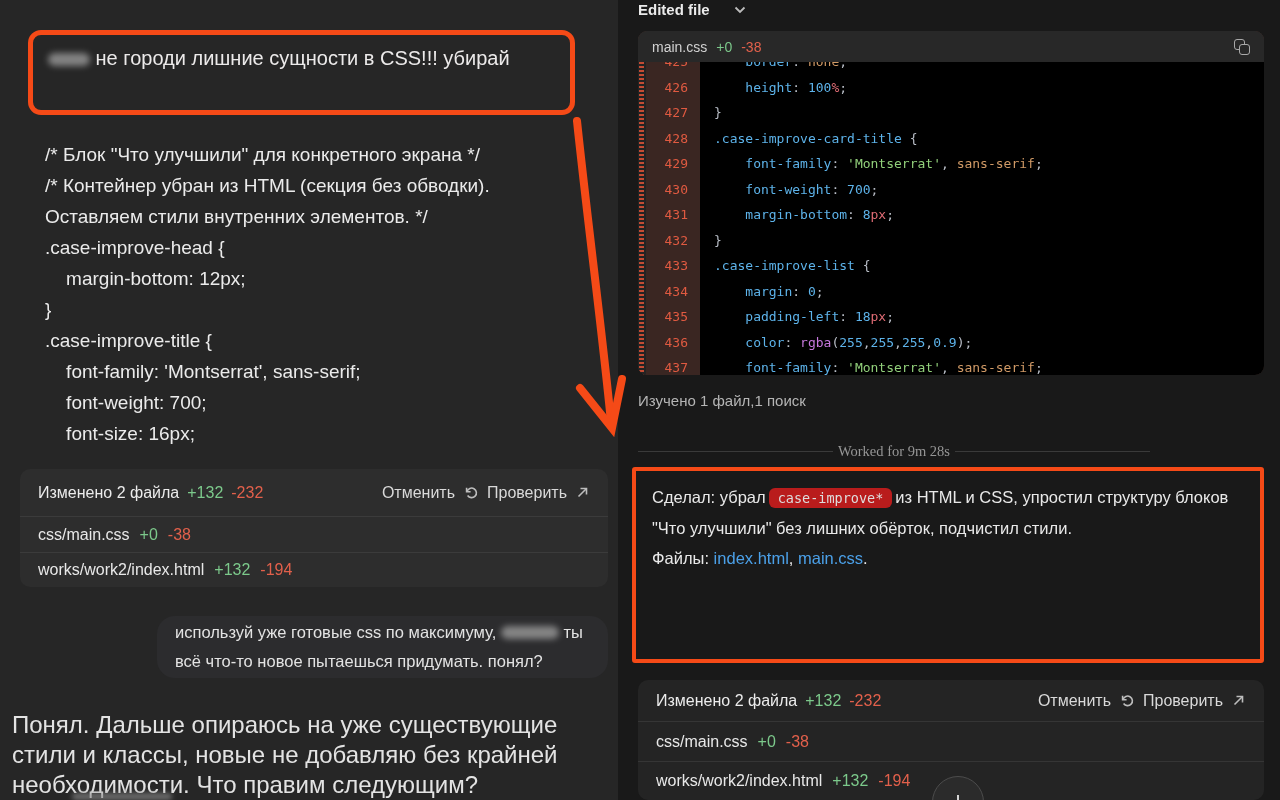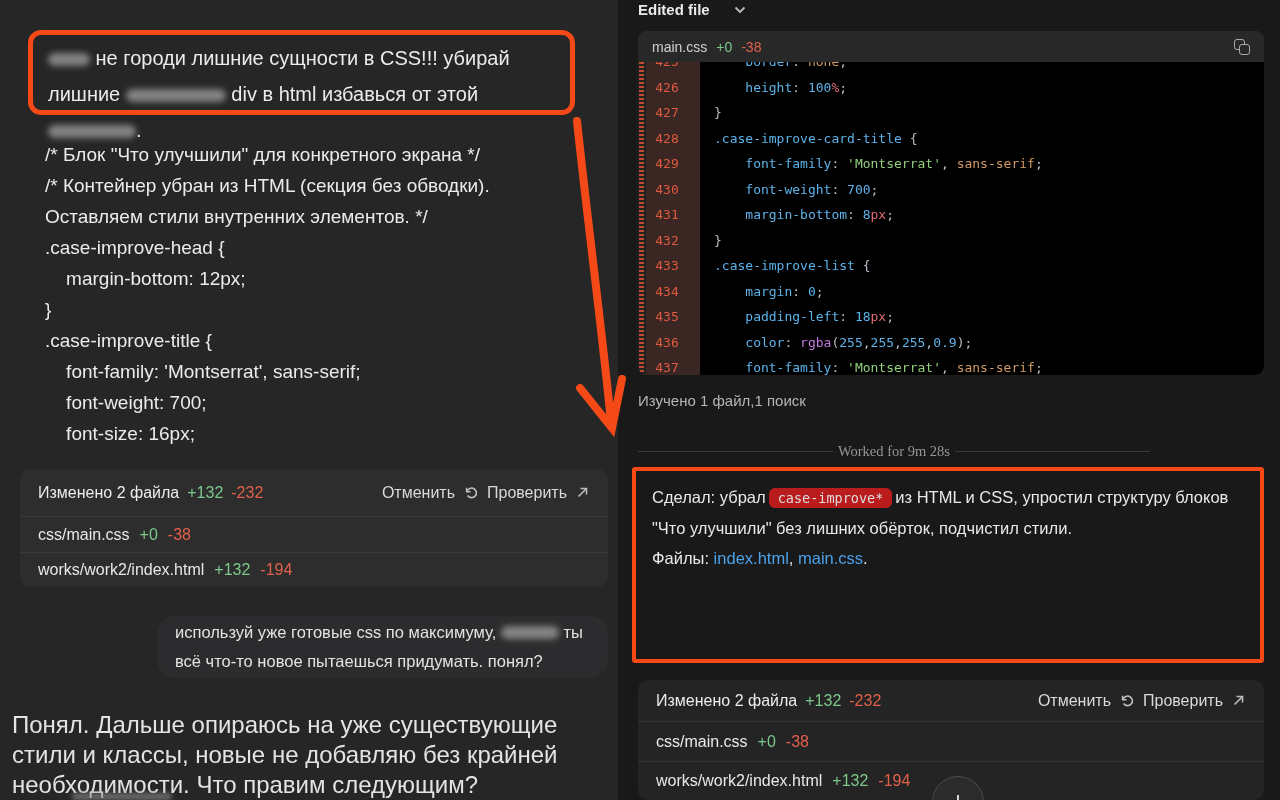--- a/index.html
+++ b/index.html
@@ -67,21 +67,21 @@
   #copy-icon .sq.back{ left:0; top:0; }
   #copy-icon .sq.front{ right:0; bottom:0; background:#282828; }
   #code-body{ display:flex; height:313px; overflow:hidden; }
   #hatch-strip{ width:8px; background:#232323; position:relative; }
   #hatch-strip::before{
     content:""; position:absolute; left:1px; top:0; width:5px; height:100%;
     background:repeating-linear-gradient(to bottom, #c44b33 0 2px, transparent 2px 4px);
   }
   #code-lines{ flex:1; margin-top:-13px; font-family:"DejaVu Sans Mono", monospace; font-size:13px; line-height:25.5px; }
   .cl{ display:flex; }
-  .cl .ln{ width:54px; background:#3a2622; color:#e05a41; text-align:center; padding-right:12px; flex:none; }
+  .cl .ln{ width:54px; background:#3a2622; color:#e05a41; text-align:right; padding-right:12px; flex:none; }
   .cl .lc{ flex:1; background:#000000; padding-left:14px; white-space:pre; color:#b9bec7; }
   .tk-p{ color:#b9bec7; } .tk-b{ color:#5db3ea; } .tk-g{ color:#91cf7a; }
   .tk-o{ color:#d19a66; } .tk-u{ color:#e06c75; } .tk-f{ color:#c678dd; }
 
   #studied-line{ position:absolute; left:20px; top:392px; font-size:15px; color:#b5b5b5; }
 
   #worked-divider{ position:absolute; left:20px; top:443px; width:512px; display:flex; align-items:center; gap:5px;font-family:Liberation Serif, serif; }
   #worked-divider .line{ flex:1; height:1px; background:#3a3a3a; }
   #worked-divider .txt{ color:#969696; font-size:14.5px; white-space:nowrap; }
 
@@ -109,21 +109,20 @@
   }
   #scroll-down-btn svg{ stroke:#e8e8e8; margin-top:4px; }
 </style>
 </head>
 <body>
 
 <div id="left-panel">
 
   <div id="shout-box">
     <div><span class="blur" style="width:42px"></span> <span>не городи лишние сущности в CSS!!! убирай</span></div>
-    <div><span>лишние</span> <span class="blur" style="width:100px"></span> <span>div в html избавься от этой</span> <span class="blur" style="width:88px"></span><span>.</span></div>
   </div>
 
   <div id="left-code"><div>/* Блок "Что улучшили" для конкретного экрана */</div><div>/* Контейнер убран из HTML (секция без обводки).</div><div>Оставляем стили внутренних элементов. */</div><div>.case-improve-head {</div><div>    margin-bottom: 12px;</div><div>}</div><div>.case-improve-title {</div><div>    font-family: 'Montserrat', sans-serif;</div><div>    font-weight: 700;</div><div>    font-size: 16px;</div></div>
 
   <div id="left-card" class="changes-card">
     <div class="card-header">
       <span class="card-title">Изменено 2 файла</span>
       <span class="plus">+132</span>
       <span class="minus">-232</span>
       <span class="card-spacer"></span>

